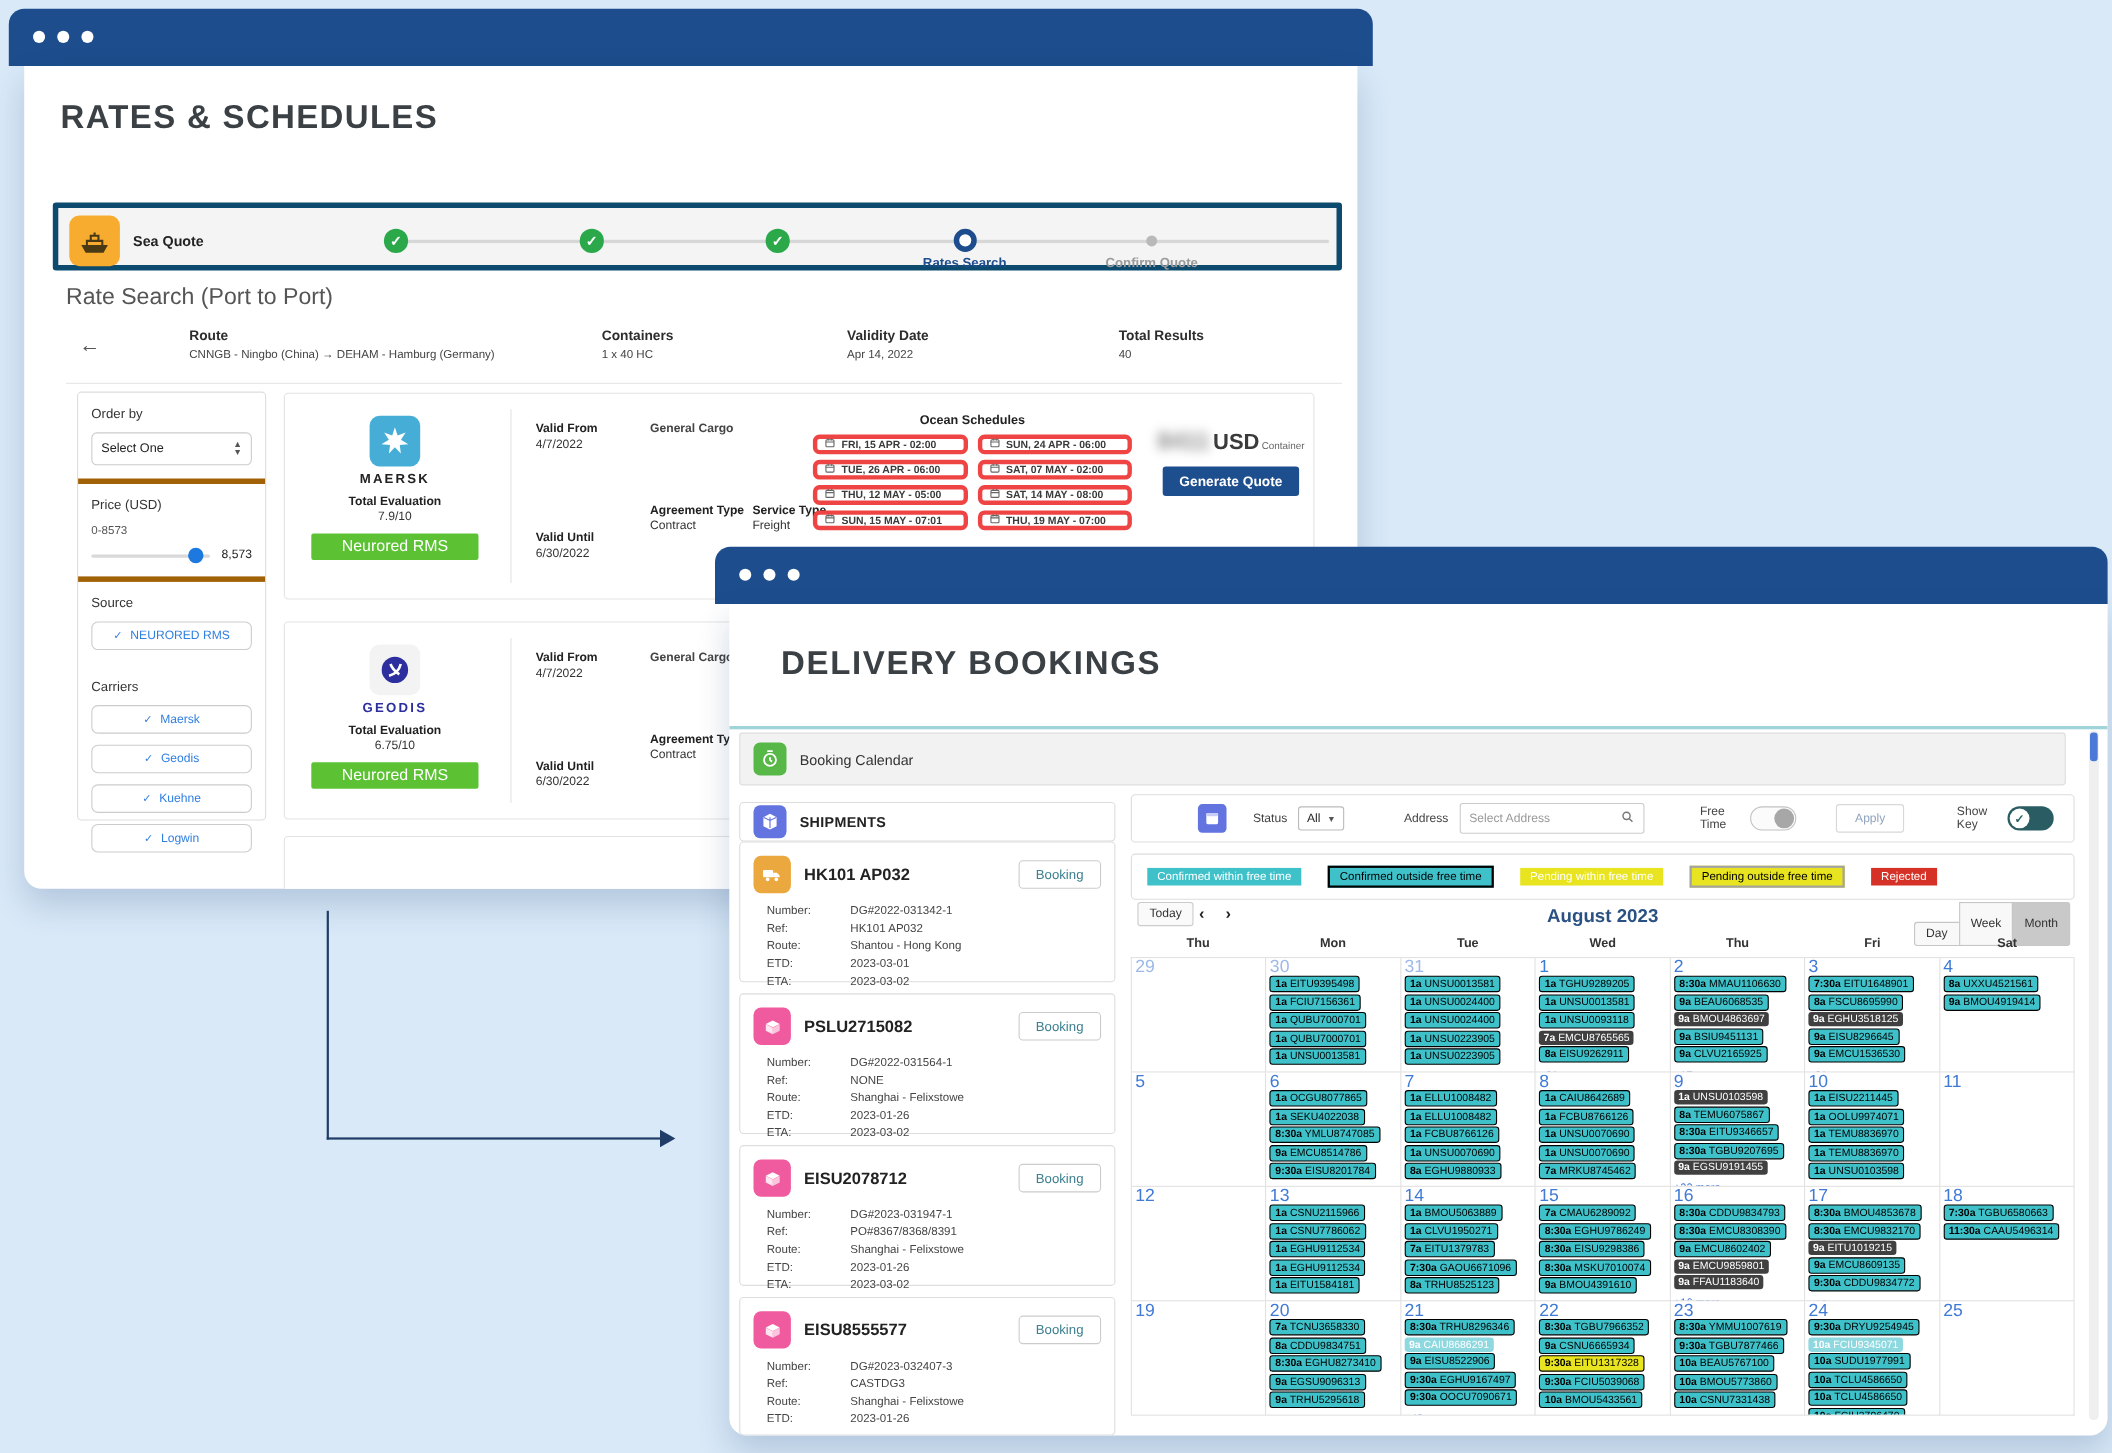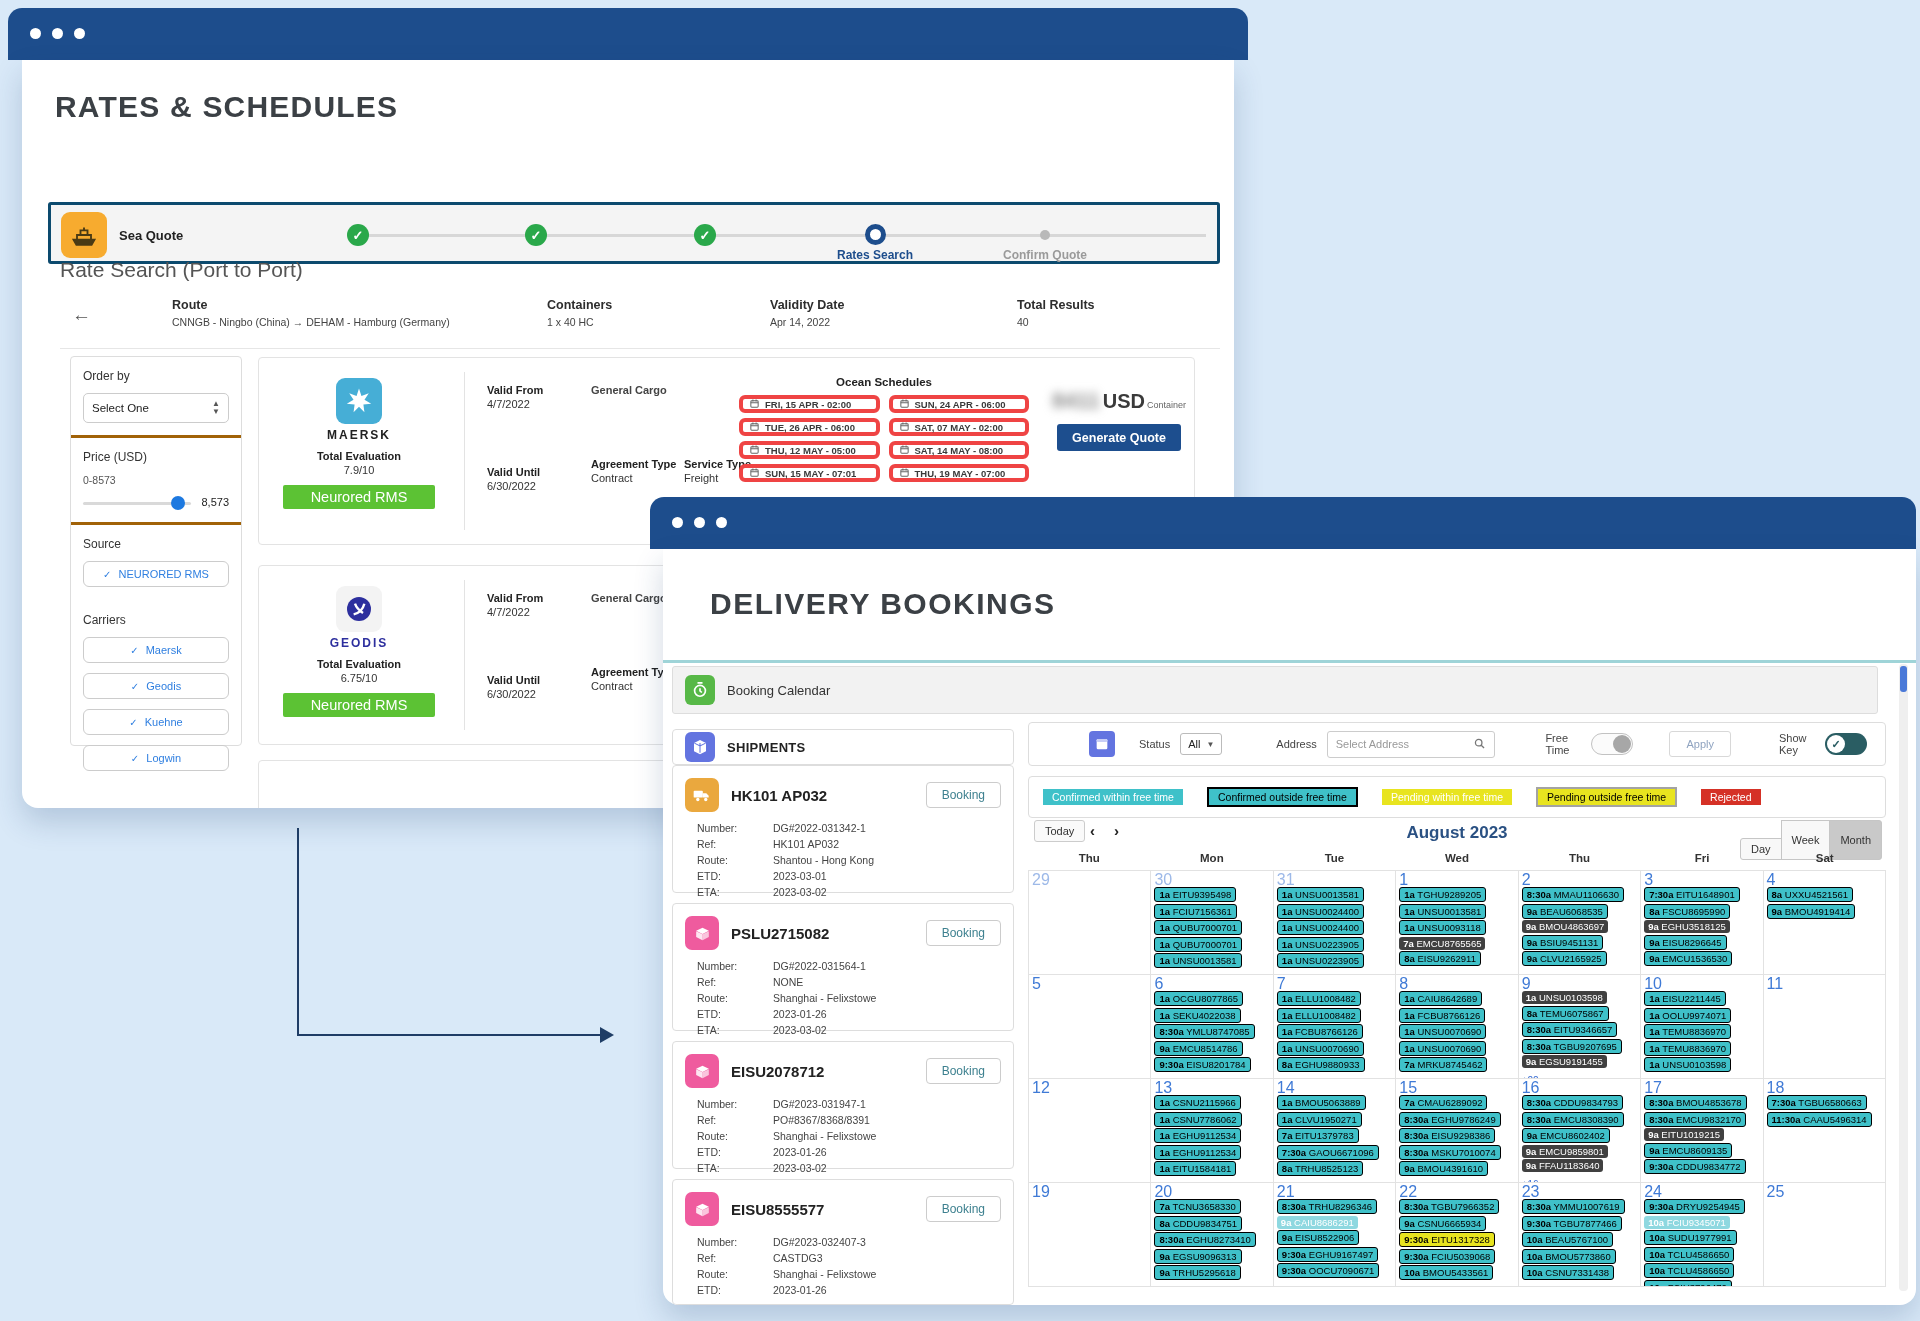--- a/index.html
+++ b/index.html
@@ -9,22 +9,22 @@
   
   .titlebar{position:absolute;background:#1d4d8c;border-radius:14px 14px 0 0;}
   .dots{position:absolute;left:22px;top:20px;display:flex;gap:11px;}
   .dots span{width:11px;height:11px;border-radius:50%;background:#fff;display:block;}
   .win-body{position:absolute;background:#fff;box-shadow:0 14px 30px rgba(25,60,110,.20);overflow:hidden;}
   
   #tb1{left:8px;top:8px;width:1240px;height:52px;}
   #wb1{left:22px;top:60px;width:1212px;height:748px;border-radius:0 0 16px 16px;}
   .h1{font-size:30px;font-weight:700;color:#3b4045;letter-spacing:1.2px;}
   #wb1 .h1{position:absolute;left:33px;top:30px;}
-  .stepbar{position:absolute;left:26px;top:142px;width:1172px;height:62px;background:#f4f4f4;
-           border:3px solid #0c4a6e;border-radius:3px;}
+  .stepbar{position:absolute;left:26px;top:124px;width:1172px;height:62px;background:#f4f4f4;
+           border:5px solid #0c4a6e;border-radius:3px;}
   .sq-icon{position:absolute;left:10px;top:7px;width:46px;height:46px;background:#f7ab2f;border-radius:9px;
            display:flex;align-items:center;justify-content:center;}
   .sq-label{position:absolute;left:68px;top:23px;font-size:13px;font-weight:700;color:#222;}
   .stepline{position:absolute;left:300px;top:29px;width:855px;height:3px;background:#d7d7d7;}
   .stepnode{position:absolute;top:19px;width:22px;height:22px;border-radius:50%;}
   .node-check{background:#2aa84a;color:#fff;font-size:13px;font-weight:700;display:flex;align-items:center;justify-content:center;}
   .node-ring{width:21px;height:21px;background:#fff;border:5.5px solid #1d4d8c;}
   .node-dot{width:10px;height:10px;background:#b9b9b9;top:25px;}
   .steplabel{position:absolute;top:43px;width:140px;text-align:center;font-size:12px;font-weight:700;}
   .lbl-active{color:#1d4d8c;}
@@ -35,21 +35,21 @@
   .sum-label{font-weight:700;color:#2d2d2d;font-size:12.5px;}
   .sum-val{font-size:10.5px;color:#444;margin-top:4px;}
   .sum-route{position:absolute;left:150px;top:0;}
   .sum-cont{position:absolute;left:525px;top:0;}
   .sum-val-date{position:absolute;left:748px;top:0;}
   .sum-res{position:absolute;left:995px;top:0;}
   .hr1{position:absolute;left:38px;top:288px;width:1160px;height:1px;background:#e6e6e6;}
   
   .filters{position:absolute;left:48px;top:296px;width:172px;height:390px;background:#fff;
            border:1px solid #ddd;border-radius:4px;font-size:12px;}
-  .fsec{padding:12px 12px;border-bottom:3px solid #a16207;}
+  .fsec{padding:12px 12px;border-bottom:5px solid #a16207;}
   .fsec:last-child{border-bottom:none;}
   .flabel{font-size:12px;color:#333;margin-bottom:10px;}
   .selectbox{display:flex;justify-content:space-between;align-items:center;border:1px solid #ccc;
              border-radius:5px;padding:6px 8px;font-size:11.5px;color:#222;background:#fff;}
   .updown{font-size:8px;color:#555;line-height:1;text-align:center;}
   .range-lab{font-size:10.5px;color:#555;margin:6px 0 10px;}
   .slider{position:relative;height:14px;}
   .slider .track{position:absolute;left:0;right:38px;top:6px;height:3px;background:#d9d9d9;border-radius:2px;}
   .slider .knob{position:absolute;right:44px;top:0;width:14px;height:14px;border-radius:50%;background:#1d79e0;}
   .slider .sval{position:absolute;right:0;top:0;font-size:11px;color:#222;}
@@ -67,21 +67,21 @@
   .geodis-sq{background:#f3f3f3;}
   .logo-word{font-size:12px;font-weight:700;letter-spacing:2px;color:#222;}
   .geodis-word{color:#2d2f9e;}
   .eval-lab{font-size:11px;font-weight:700;color:#222;margin-top:8px;}
   .eval-val{font-size:11px;color:#333;margin-top:2px;}
   .badge-green{display:inline-block;width:152px;padding:4px 0;margin-top:9px;background:#5cc234;color:#fff;
                font-size:14.5px;text-align:center;border-radius:2px;}
   .vdiv{position:absolute;left:205px;top:14px;bottom:14px;width:1px;background:#e3e3e3;}
   .fld{position:absolute;font-size:11px;color:#333;}
   .fld b{display:block;font-size:11px;color:#222;margin-bottom:2px;}
-  .pos-vf{left:228px;top:26px;}  .pos-vu{left:228px;top:108px;}
+  .pos-vf{left:228px;top:26px;}  .pos-vu{left:228px;top:125px;}
   .pos-cargo{left:332px;top:26px;font-weight:700;color:#444;}
   .pos-agr{left:332px;top:100px;} .pos-svc{left:425px;top:100px;}
   .sched-zone{position:absolute;left:480px;top:18px;width:290px;}
   .sched-title{text-align:center;font-size:11.5px;font-weight:700;color:#222;margin-bottom:7px;}
   .sched-grid{display:grid;grid-template-columns:1fr 1fr;gap:5px 9px;}
   .sched-chip{display:flex;align-items:center;gap:5px;border:4px solid #ef4444;border-radius:6px;
               padding:2px 6px;height:18px;font-size:9.5px;font-weight:600;color:#3a3a3a;background:#fff;white-space:nowrap;}
   .price-zone{position:absolute;left:790px;top:30px;width:140px;text-align:center;}
   .blurred{filter:blur(5px);font-size:22px;font-weight:700;color:#8a8a8a;}
   .cur{font-size:20px;font-weight:800;color:#3a3a3a;margin-left:3px;}

